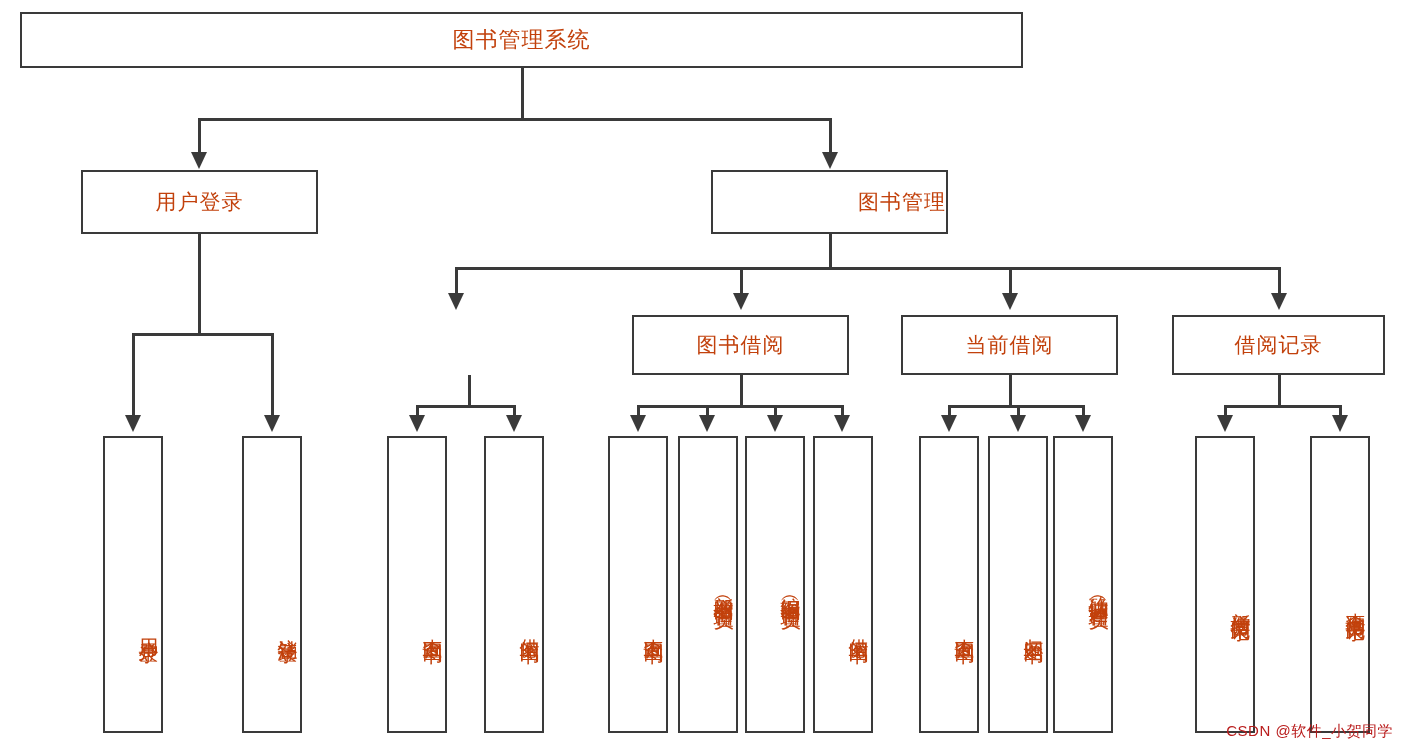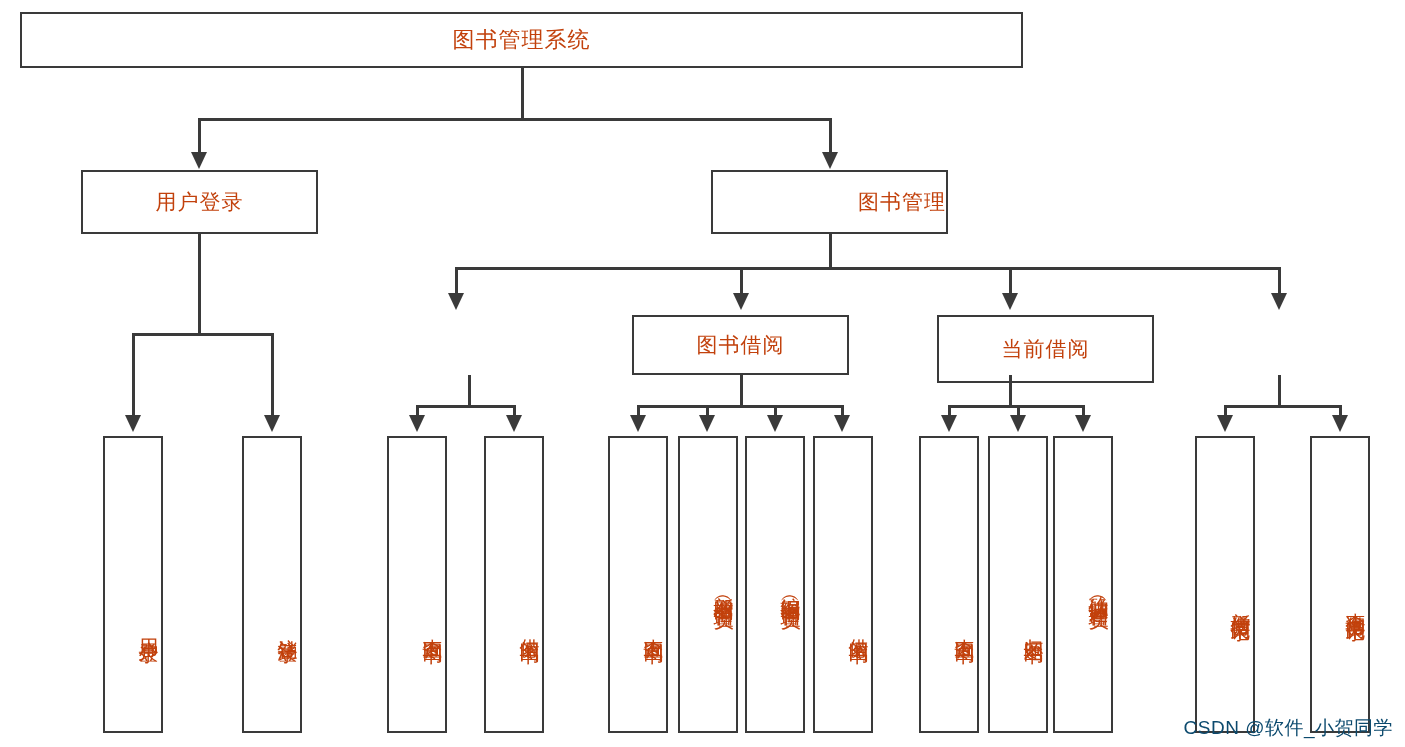--- a/index.html
+++ b/index.html
@@ -55,22 +55,22 @@
     width: 0;
     height: 0;
     border-left: 8px solid transparent;
     border-right: 8px solid transparent;
     border-top: 17px solid #3a3a3a;
   }
   .watermark {
     position: absolute;
     right: 12px;
     bottom: 6px;
-    font-size: 19px;
-    color: #0c4a6e;
+    font-size: 15px;
+    color: #b91c1c;
     white-space: nowrap;
     letter-spacing: 0.5px;
   }
 </style>
 </head>
 <body>
 
 <div id="canvas">
 
   <div class="node h root" style="left:20px; top:12px; width:1003px; height:56px;">
@@ -107,22 +107,25 @@
   <div class="edge v" style="left:740px; top:267px; height:30px;"></div>
   <div class="arrow" style="left:733px; top:293px;"></div>
   <div class="edge v" style="left:1009px; top:267px; height:30px;"></div>
   <div class="arrow" style="left:1002px; top:293px;"></div>
   <div class="edge v" style="left:1278px; top:267px; height:30px;"></div>
   <div class="arrow" style="left:1271px; top:293px;"></div>
 
   <div class="node h" style="left:632px; top:315px; width:217px; height:60px;">
     <span>图书借阅</span>
   </div>
-  <div class="node h" style="left:901px; top:315px; width:217px; height:68px;margin-left:36px;">
+  <div class="node h" style="left:901px; top:315px; width:217px; height:60px;">
     <span>当前借阅</span>
+  </div>
+  <div class="node h" style="left:1172px; top:315px; width:213px; height:60px;">
+    <span>借阅记录</span>
   </div>
 
   <div class="edge v" style="left:468px; top:375px; height:32px;"></div>
   <div class="edge h" style="left:416px; top:405px; width:98px;"></div>
   <div class="edge v" style="left:416px; top:405px; height:14px;"></div>
   <div class="arrow" style="left:409px; top:415px;"></div>
   <div class="edge v" style="left:513px; top:405px; height:14px;"></div>
   <div class="arrow" style="left:506px; top:415px;"></div>
 
   <div class="edge v" style="left:740px; top:375px; height:32px;"></div>

